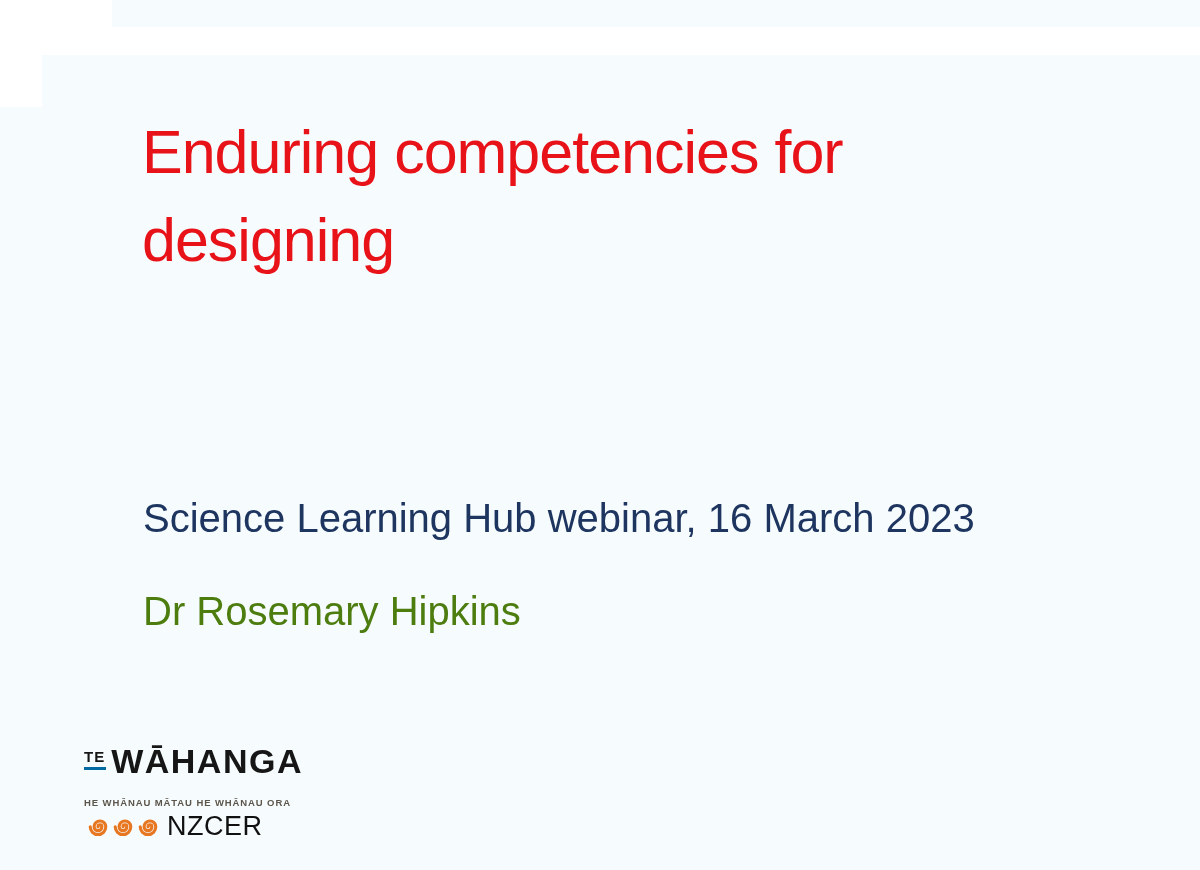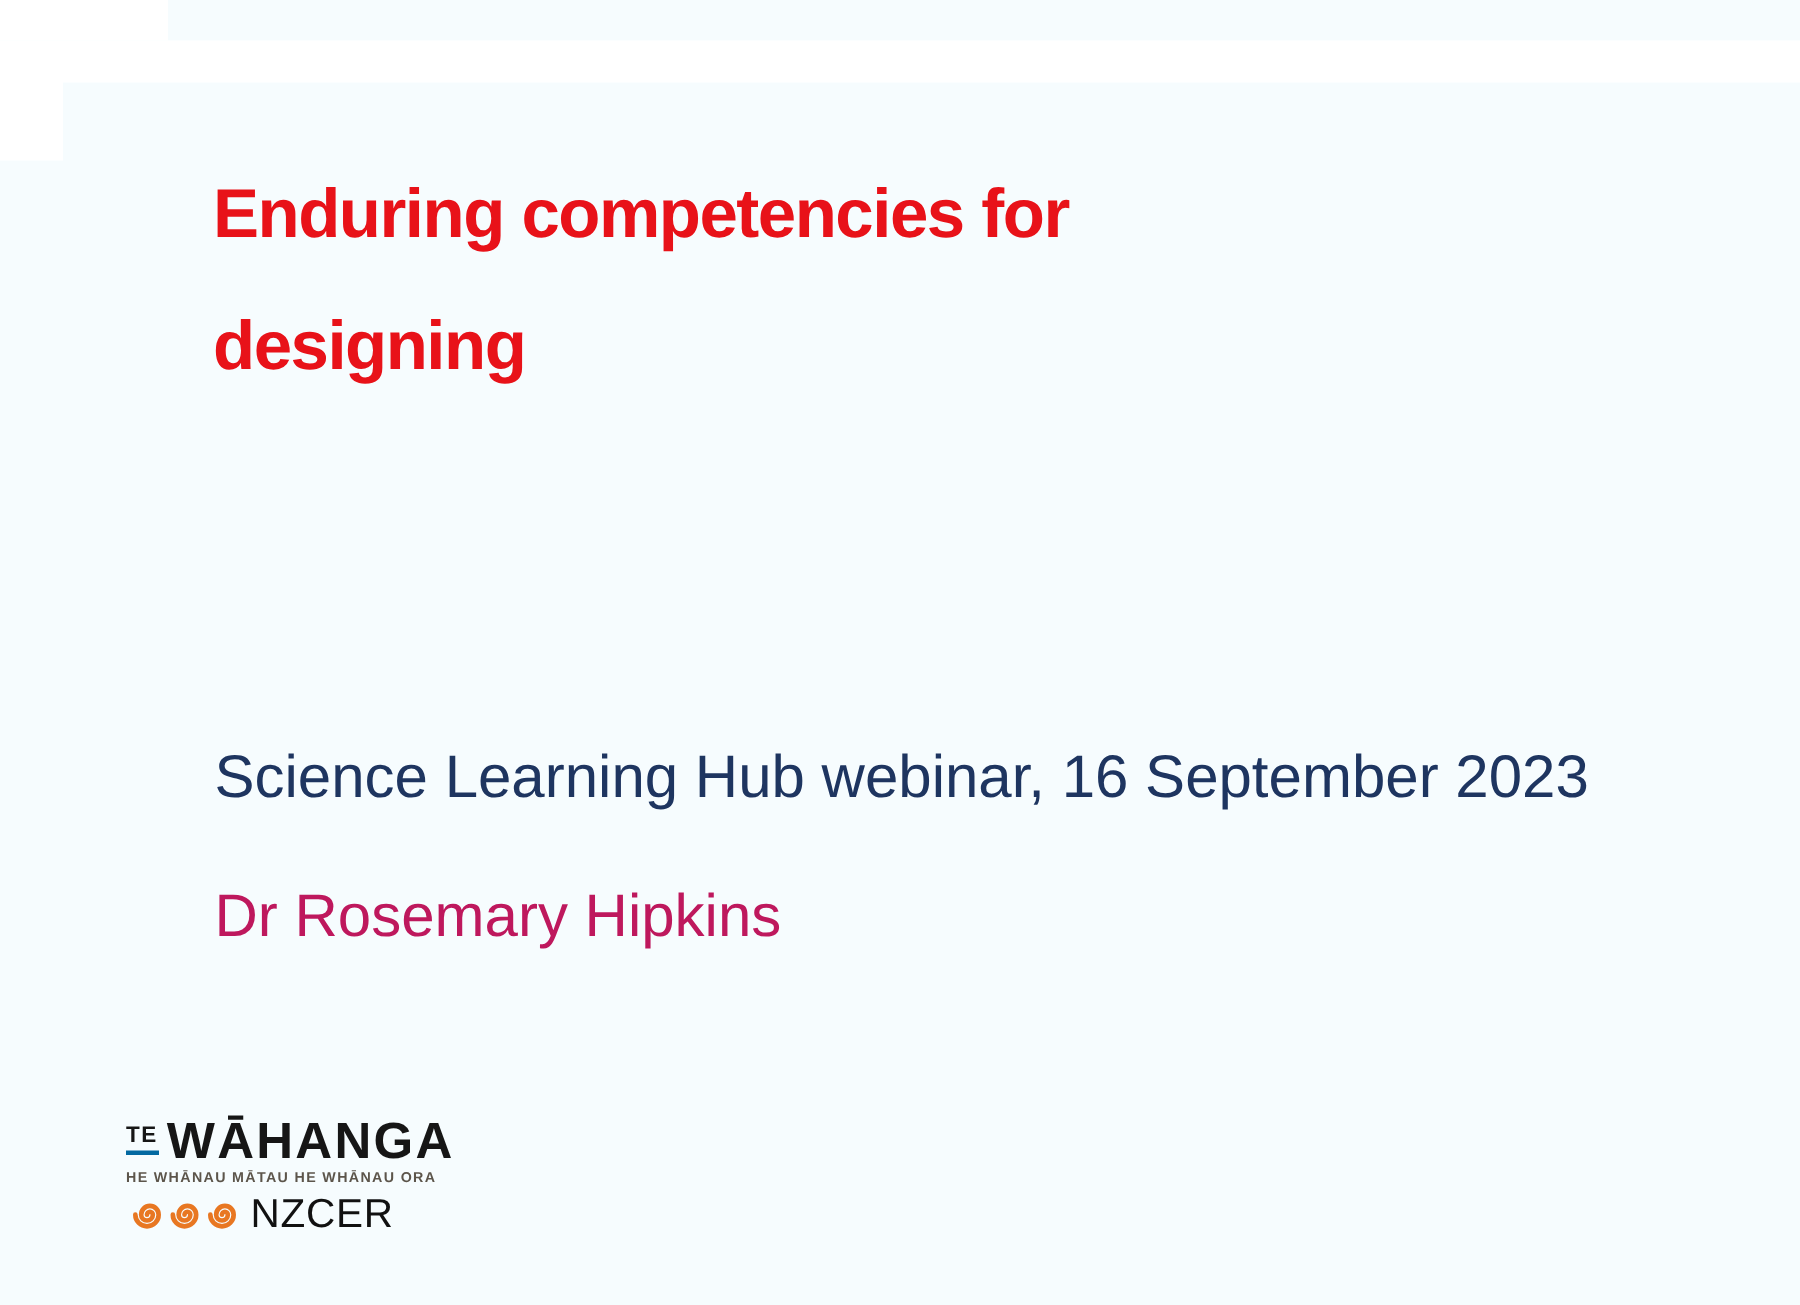--- a/index.html
+++ b/index.html
@@ -33,26 +33,26 @@
   }
   .patch-left {
     position: absolute;
     top: 45px; left: 0;
     width: 42px; height: 62px;
     background: #ffffff;
   }
   .title {
     position: absolute;
     left: 142px;
-    top: 98px;
+    top: 108px;
     width: 960px;
     margin: 0;
-    font-size: 46px;
+    font-size: 61px;
     line-height: 88px;
-    font-weight: bold;
+    font-weight: normal;
     letter-spacing: -1px;
     color: #e81219;
   }
   .title .line { display: block; }
   .subtitle {
     position: absolute;
     left: 143px;
     top: 494px;
     margin: 0;
     font-size: 40px;
@@ -61,21 +61,21 @@
     color: #1e3560;
   }
   .author {
     position: absolute;
     left: 143px;
     top: 587px;
     margin: 0;
     font-size: 40px;
     line-height: 48px;
     font-weight: normal;
-    color: #be185d;
+    color: #4d7c0f;
   }
   .logo {
     position: absolute;
     left: 84px;
     top: 744px;
     width: 230px;
     color: #161616;
   }
   .logo-row1 {
     display: flex;
@@ -91,21 +91,21 @@
     border-bottom: 3px solid #0369a1;
   }
   .logo-wahanga {
     font-size: 34px;
     font-weight: bold;
     letter-spacing: 1.5px;
     line-height: 1;
     margin-left: 5px;
   }
   .logo-tagline {
-    margin-top: 2px;
+    margin-top: 19px;
     font-size: 9.5px;
     font-weight: bold;
     letter-spacing: 0.9px;
     color: #5c554b;
     white-space: nowrap;
   }
   .logo-row3 {
     display: flex;
     align-items: center;
     margin-top: 4px;
@@ -127,21 +127,21 @@
 
   <div class="patch-corner"></div>
   <div class="band-top"></div>
   <div class="patch-left"></div>
 
   <h1 class="title">
     <span class="line">Enduring competencies for</span>
     <span class="line">designing</span>
   </h1>
 
-  <p class="subtitle">Science Learning Hub webinar, 16 September 2023</p>
+  <p class="subtitle">Science Learning Hub webinar, 16 March 2023</p>
 
   <p class="author">Dr Rosemary Hipkins</p>
 
   <div class="logo">
     <div class="logo-row1">
       <span class="logo-te">TE</span>
       <span class="logo-wahanga">WĀHANGA</span>
     </div>
     <div class="logo-tagline">HE WHĀNAU MĀTAU HE WHĀNAU ORA</div>
     <div class="logo-row3">

